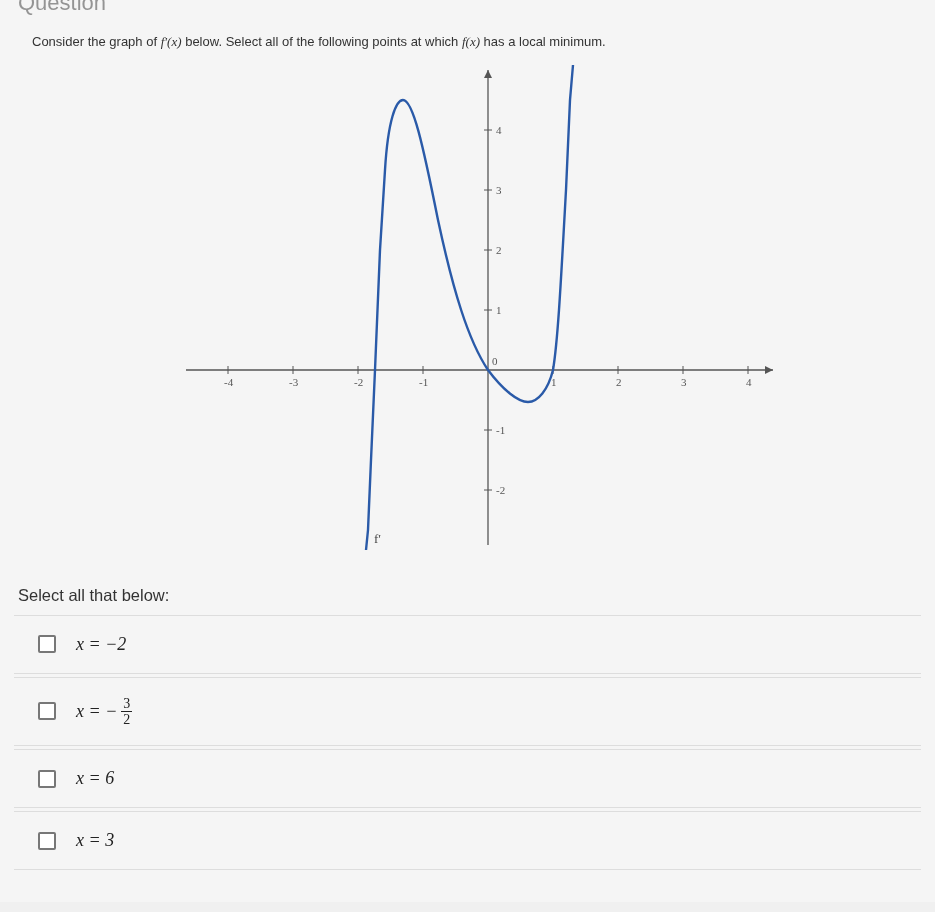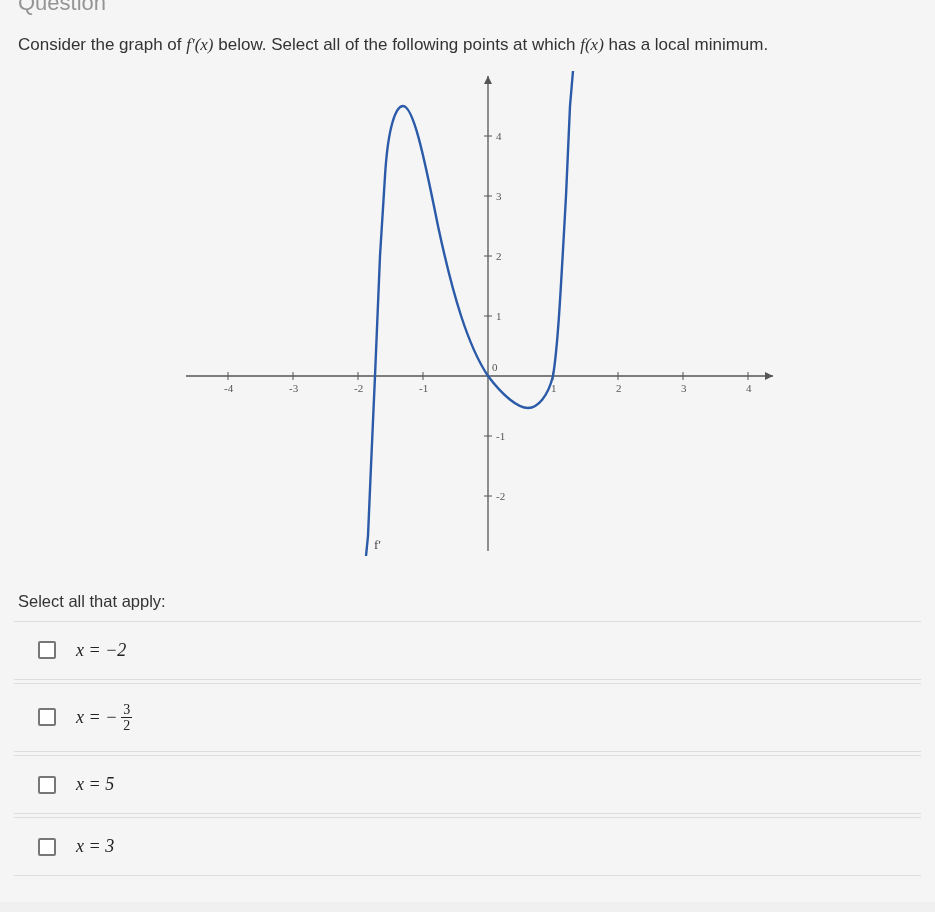--- a/index.html
+++ b/index.html
@@ -19,22 +19,22 @@
     }
     .title-cut {
       font-size: 22px;
       color: #555;
       padding: 0 18px 6px;
       font-weight: 500;
       opacity: 0.6;
       margin-top: -10px;
     }
     .prompt {
-      padding: 10px 18px 4px;
-      font-size: 17px;
+      padding: 10px 32px 4px;
+      font-size: 13px;
       color: #333;
       line-height: 1.5;
     }
     .math-i { font-style: italic; font-family: "Times New Roman", serif; }
     .chart-wrap {
       display: flex;
       justify-content: center;
       padding: 4px 0 18px;
     }
     .chart { background: #f5f5f5; }
@@ -150,21 +150,21 @@
                C 345 330, 360 342, 370 342
                C 380 342, 390 330, 395 310
                C 400 280, 403 220, 408 130
                L 412 40
                L 415 5" fill="none" stroke="#2a5aa8" stroke-width="2.4"></path>
 
       <text x="216" y="483" font-size="13" fill="#444" font-family="serif">f′</text>
     </svg>
   </div>
 
-  <div class="sel-label">Select all that apply:</div>
+  <div class="sel-label">Select all that below:</div>
 
   <div class="options">
 
     <div class="opt-row">
       <div class="cb"></div>
       <div class="opt-math">
         <span class="math-i">x = −2</span>
       </div>
     </div>
 
@@ -177,21 +177,21 @@
             <span class="num">3</span>
             <span class="den">2</span>
           </span>
         </span>
       </div>
     </div>
 
     <div class="opt-row">
       <div class="cb"></div>
       <div class="opt-math">
-        <span class="math-i">x = 5</span>
+        <span class="math-i">x = 6</span>
       </div>
     </div>
 
     <div class="opt-row">
       <div class="cb"></div>
       <div class="opt-math">
         <span class="math-i">x = 3</span>
       </div>
     </div>
 

